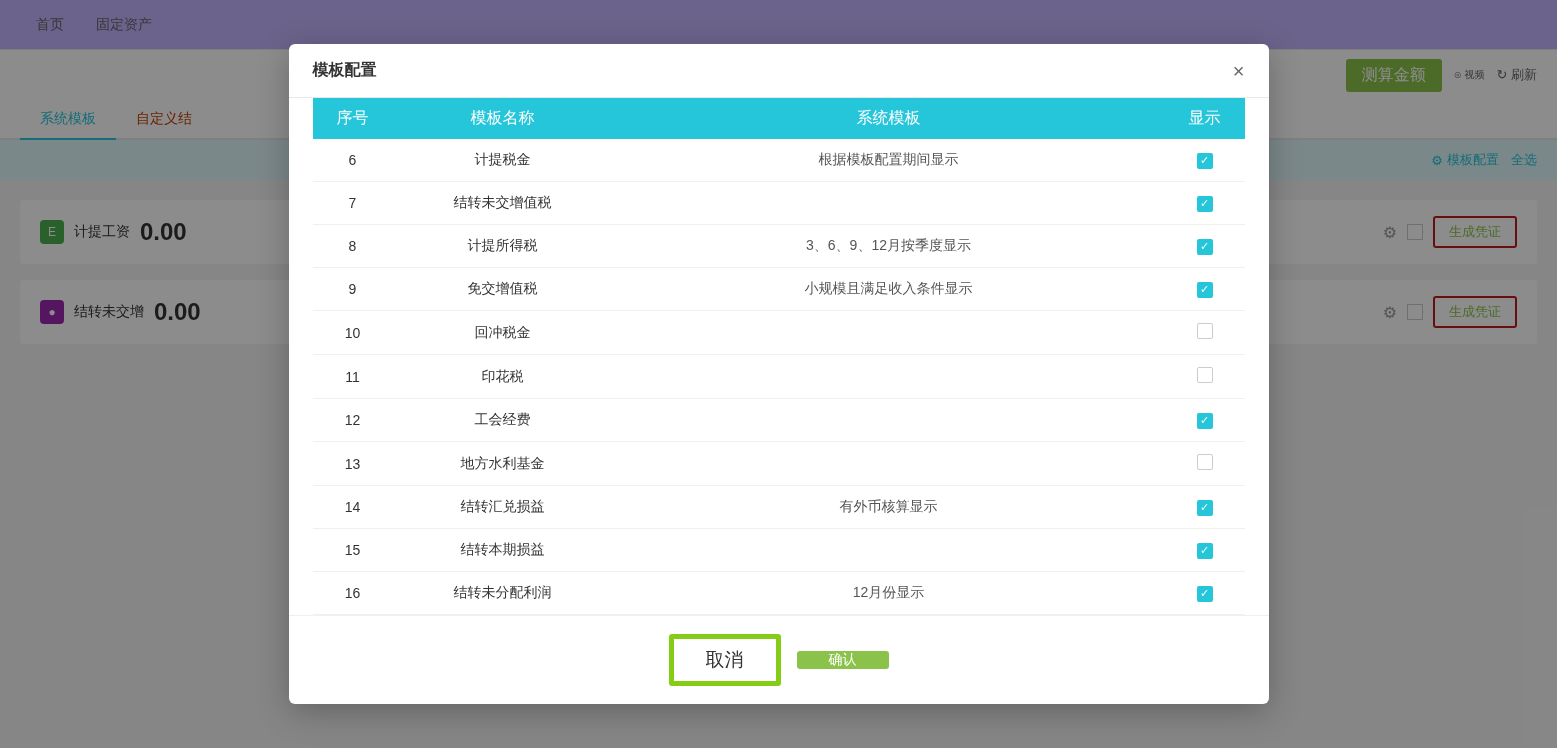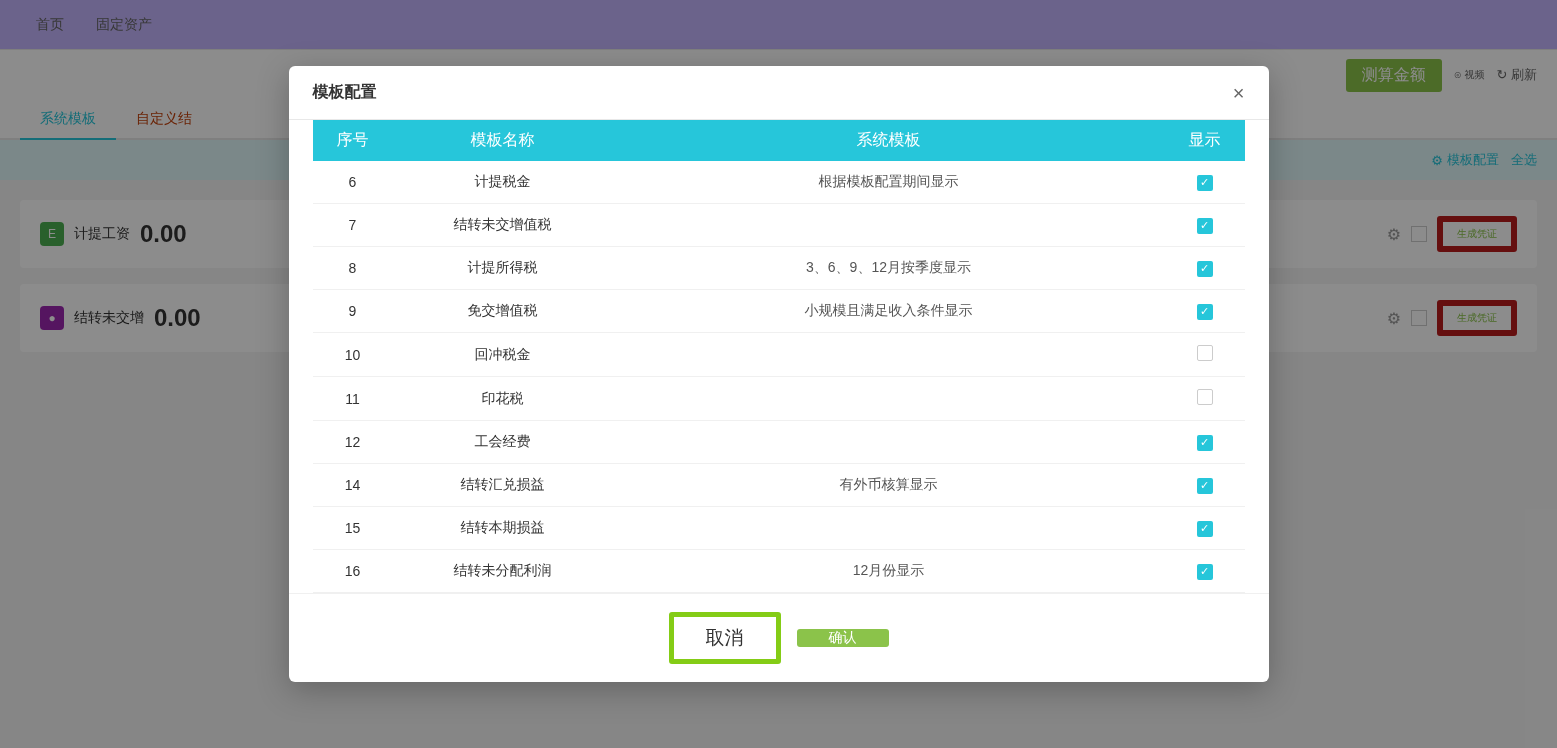--- a/index.html
+++ b/index.html
@@ -159,27 +159,27 @@
       font-size: 24px;
       font-weight: bold;
       color: #333;
     }
     .card-right {
       display: flex;
       align-items: center;
       gap: 10px;
     }
     .btn-gen {
-      border: 6px solid #b91c1c;
+      border: 2px solid #b91c1c;
       color: #8bc34a;
       background: none;
       padding: 5px 14px;
       border-radius: 3px;
       cursor: pointer;
-      font-size: 10px;
+      font-size: 13px;
     }
     .gear-icon {
       color: #999;
       cursor: pointer;
       font-size: 16px;
     }
     .checkbox-sq {
       width: 16px;
       height: 16px;
       border: 1px solid #ccc;
@@ -472,20 +472,26 @@
                   <td></td>
                   <td><span class="cb-empty"></span></td>
                 </tr>
                 <tr>
                   <td>12</td>
                   <td>工会经费</td>
                   <td></td>
                   <td><span class="cb-teal"></span></td>
                 </tr>
                 <tr>
+                  <td>13</td>
+                  <td>地方水利基金</td>
+                  <td></td>
+                  <td><span class="cb-empty"></span></td>
+                </tr>
+                <tr>
                   <td>14</td>
                   <td>结转汇兑损益</td>
                   <td>有外币核算显示</td>
                   <td><span class="cb-teal"></span></td>
                 </tr>
                 <tr>
                   <td>15</td>
                   <td>结转本期损益</td>
                   <td></td>
                   <td><span class="cb-teal"></span></td>

